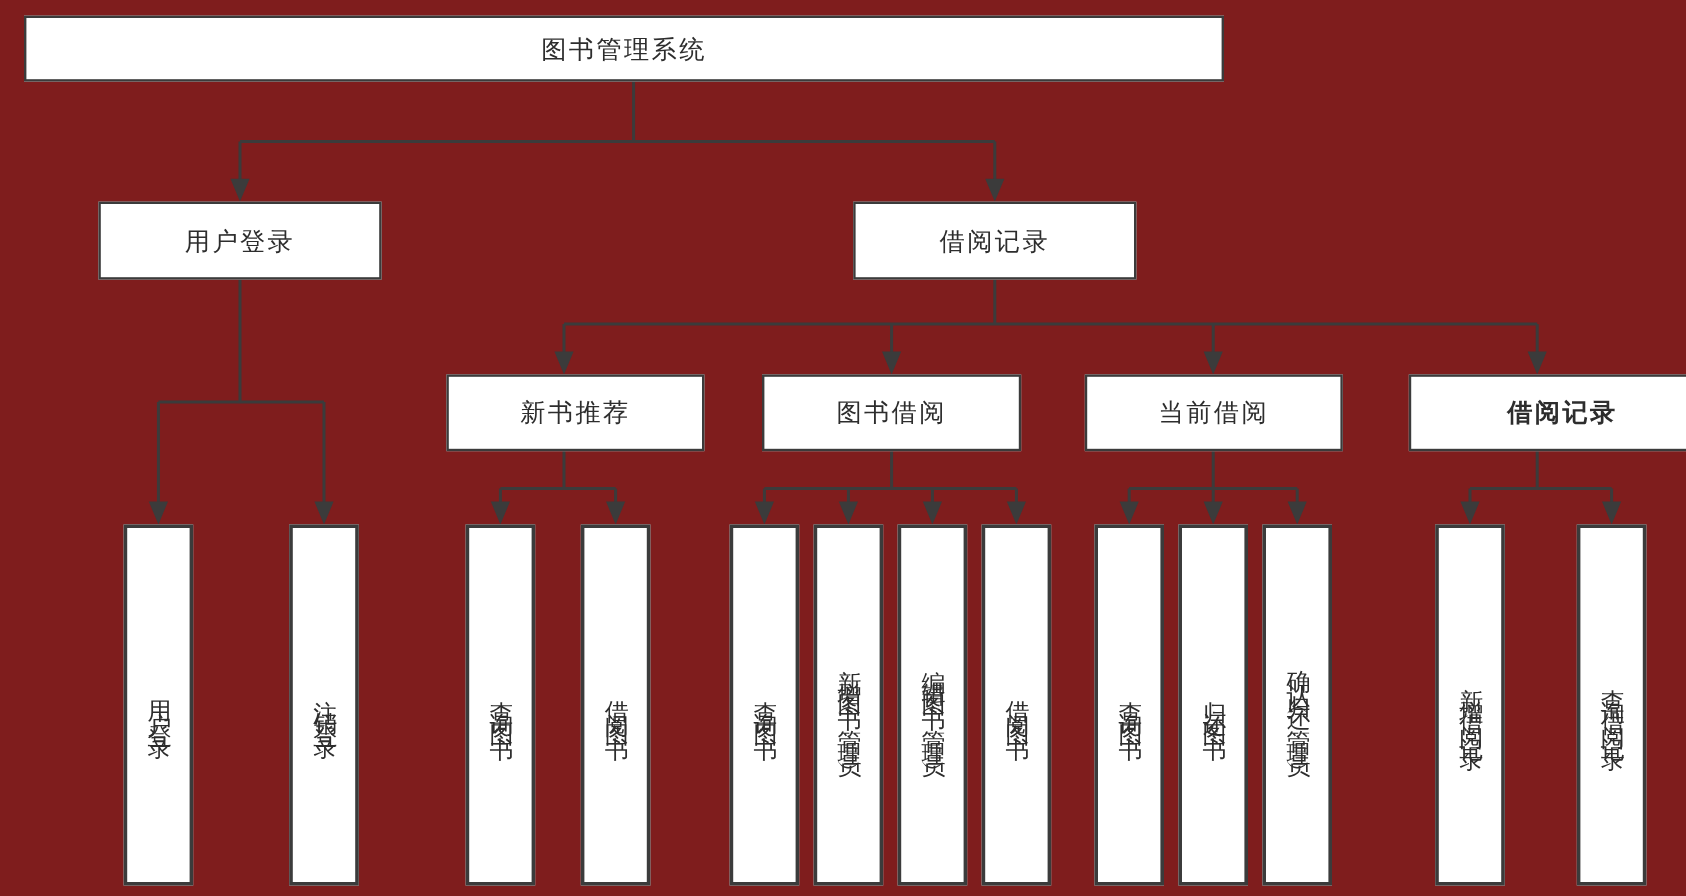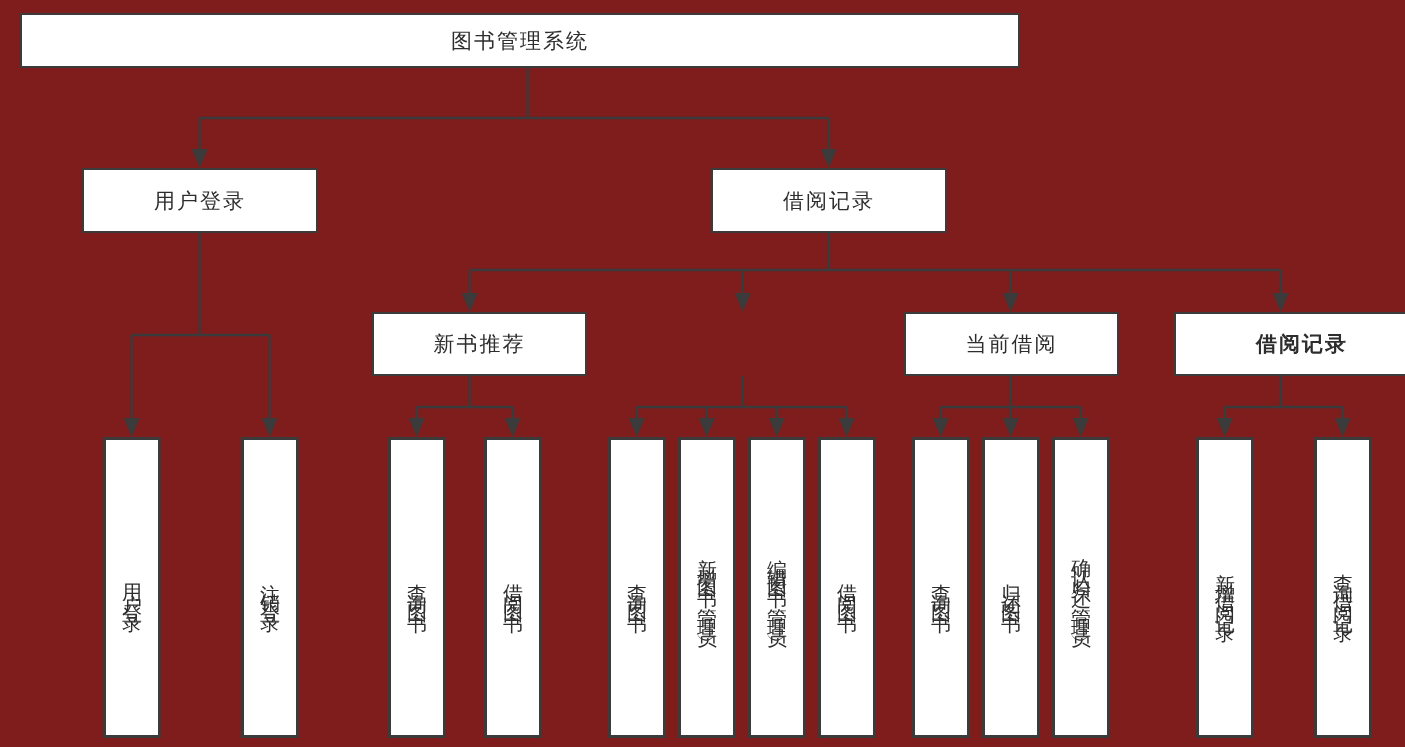--- a/index.html
+++ b/index.html
@@ -95,20 +95,23 @@
   <div class="node" style="left:82px; top:168px; width:236px; height:65px;">
     <span>用户登录</span>
   </div>
   <div class="node" style="left:711px; top:168px; width:236px; height:65px;">
     <span>借阅记录</span>
   </div>
 
   <div class="node" style="left:372px; top:312px; width:215px; height:64px;">
     <span>新书推荐</span>
   </div>
+  <div class="node" style="left:635px; top:312px; width:216px; height:64px;">
+    <span>图书借阅</span>
+  </div>
   <div class="node" style="left:904px; top:312px; width:215px; height:64px;">
     <span>当前借阅</span>
   </div>
   <div class="node" style="left:1174px; top:312px; width:256px; height:64px;font-weight:bold;">
     <span>借阅记录</span>
   </div>
 
   <div class="node tall" style="left:103px; top:437px; width:58px; height:301px;">
     <span class="v">用户登录</span>
   </div>

